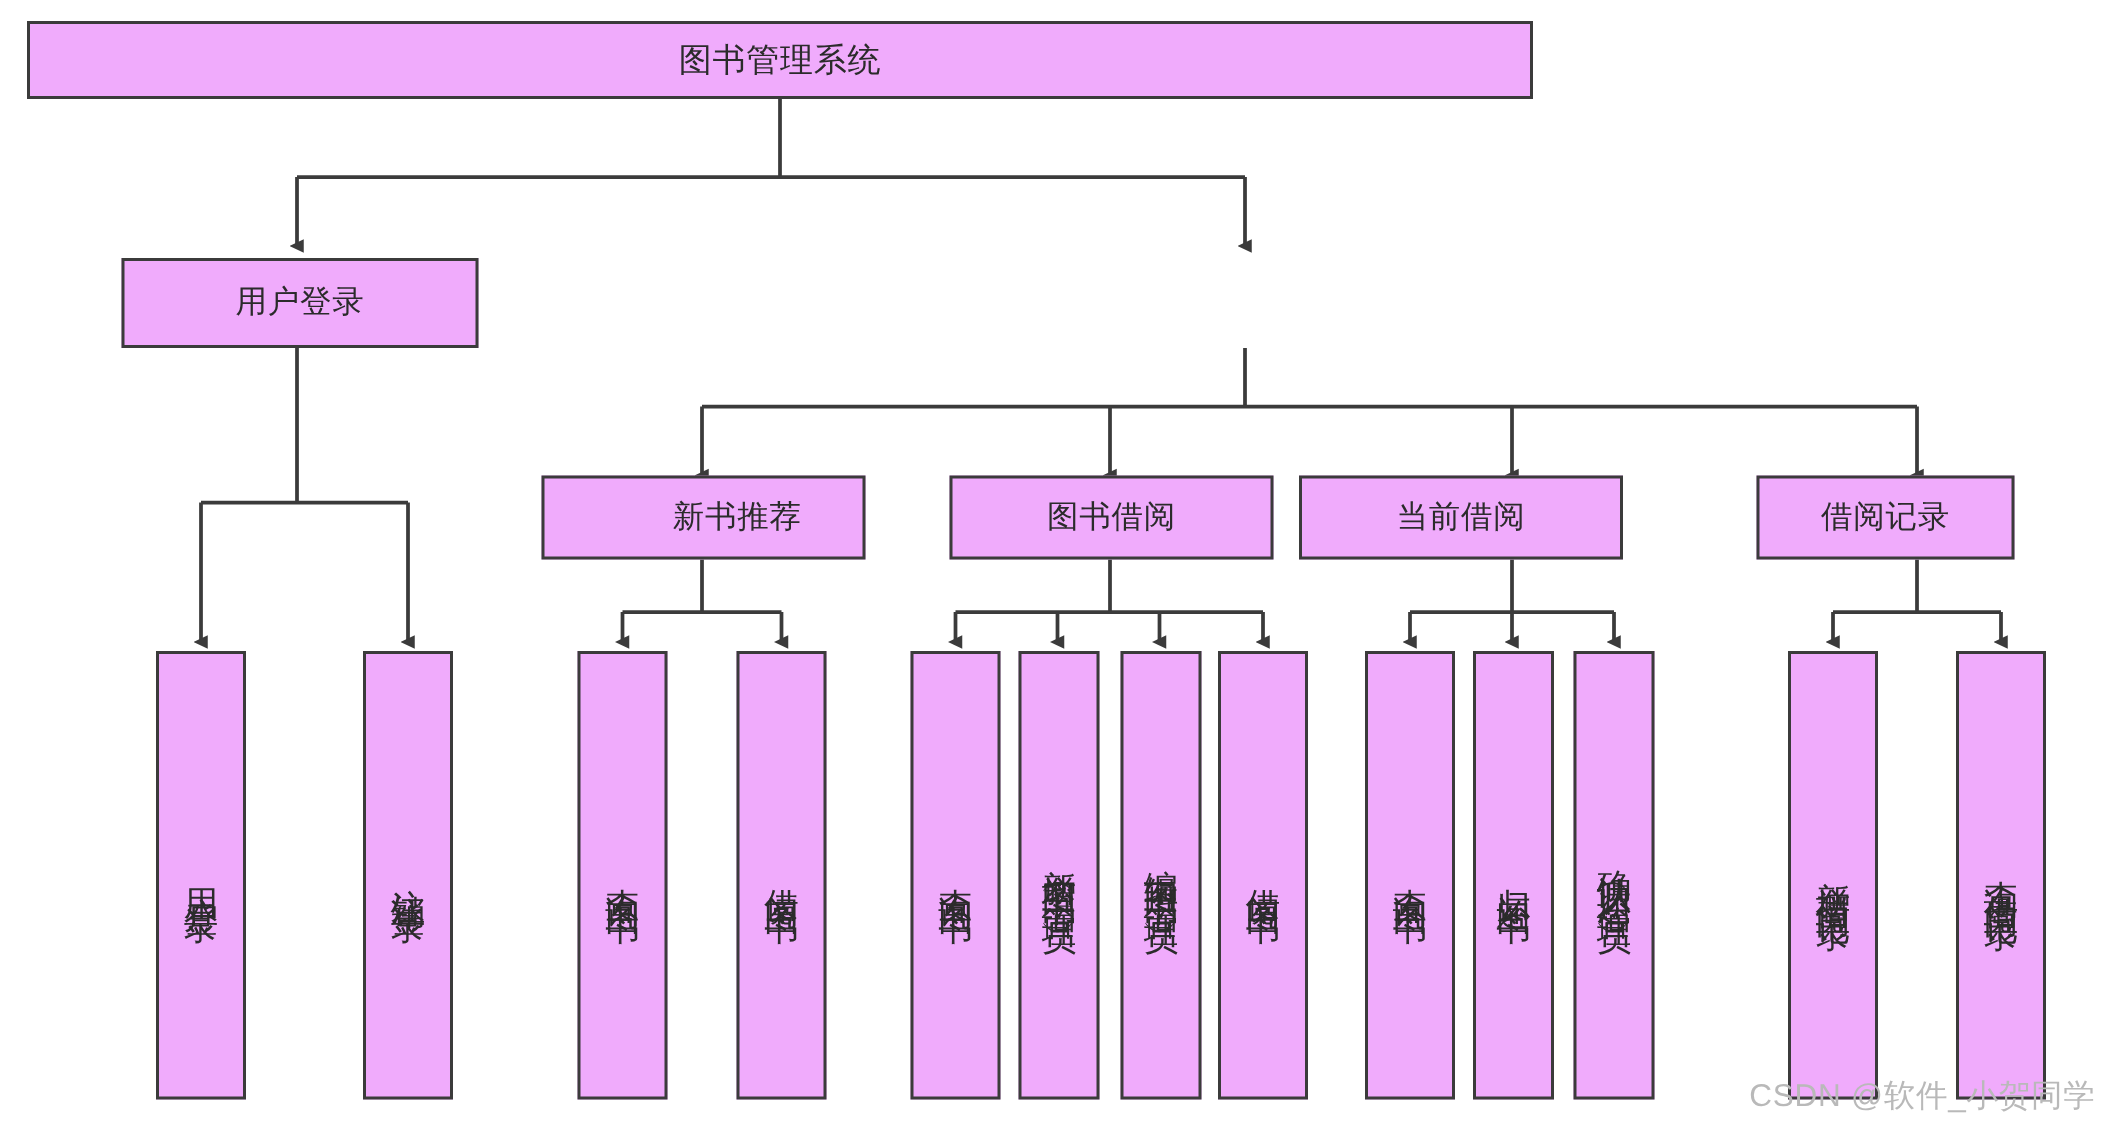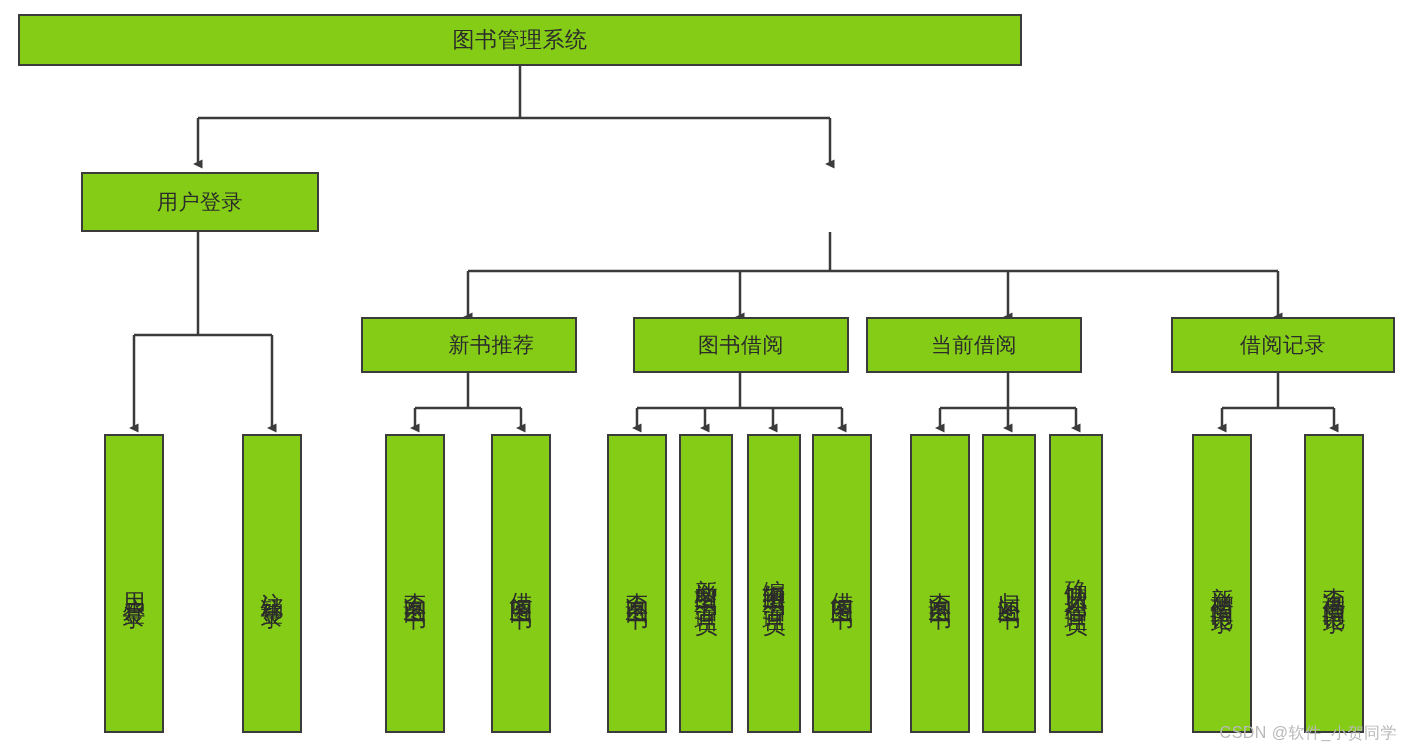--- a/index.html
+++ b/index.html
@@ -18,21 +18,21 @@
   svg.wires{
     position:absolute;
     left:0; top:0;
     width:1405px;
     height:747px;
     pointer-events:none;
   }
   .node{
     position:absolute;
     box-sizing:border-box;
-    background:#84cc16;
+    background:#f0abfc;
     border:2.5px solid #3b3b3b;
     display:flex;
     align-items:center;
     justify-content:center;
     color:#2b2b2b;
   }
   .node .label{
     display:block;
     text-align:center;
     line-height:1.18;
@@ -58,21 +58,21 @@
     font-size:23px;
     line-height:1.0;
     letter-spacing:5px;
     white-space:nowrap;
     max-height:100%;
   }
   .watermark{
     position:absolute;
     right:8px;
     bottom:3px;
-    font-size:16px;
+    font-size:21px;
     color:#b9b9b9;
     white-space:nowrap;
     letter-spacing:0.5px;
     user-select:none;
   }
 </style>
 </head>
 <body>
 
 <div id="canvas">
@@ -140,21 +140,21 @@
 
   <div class="node h" style="left:361px; top:317px; width:216px; height:56px;padding-left:45px;">
     <span class="label">新书推荐</span>
   </div>
   <div class="node h" style="left:633px; top:317px; width:216px; height:56px;">
     <span class="label">图书借阅</span>
   </div>
   <div class="node h" style="left:866px; top:317px; width:216px; height:56px;">
     <span class="label">当前借阅</span>
   </div>
-  <div class="node h" style="left:1171px; top:317px; width:224px; height:56px;">
+  <div class="node h" style="left:1171px; top:317px; width:172px; height:56px;">
     <span class="label">借阅记录</span>
   </div>
 
   <div class="node v" style="left:104px; top:434px; width:60px; height:299px;">
     <span class="label">用户登录</span>
   </div>
   <div class="node v" style="left:242px; top:434px; width:60px; height:299px;">
     <span class="label">注销登录</span>
   </div>
 

